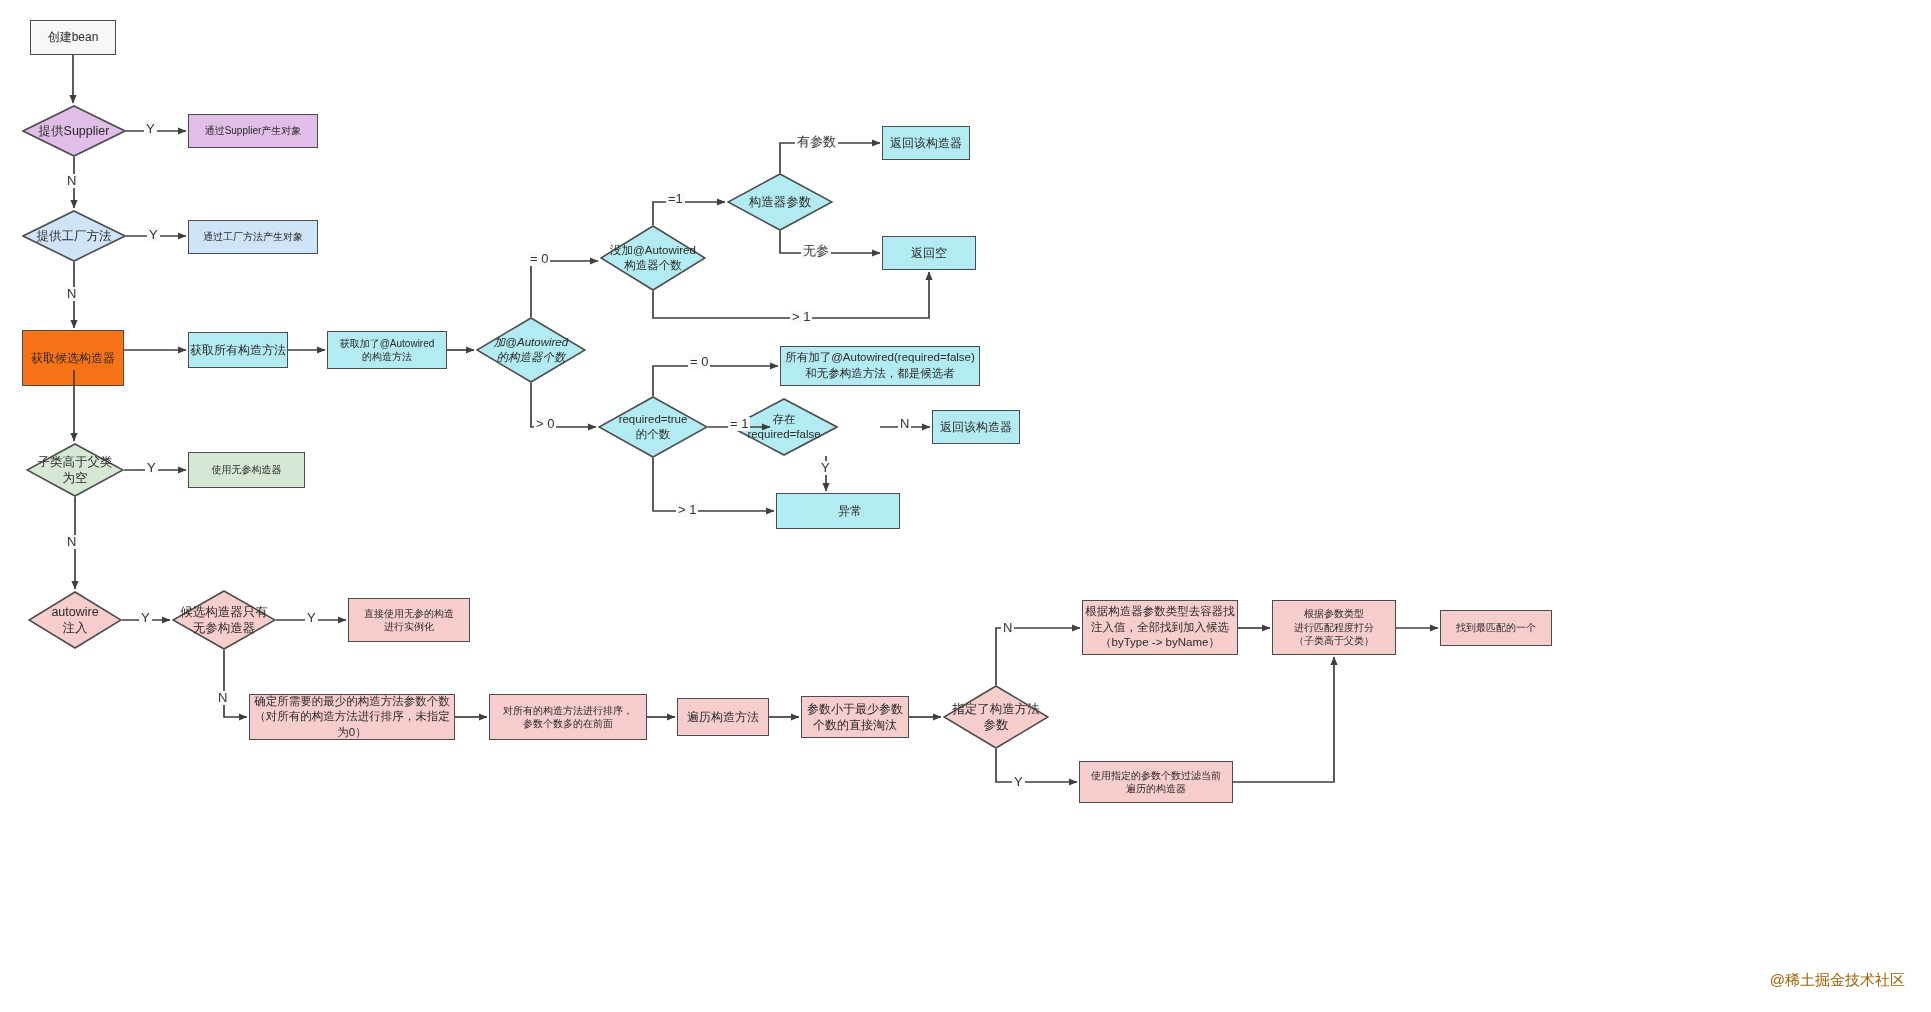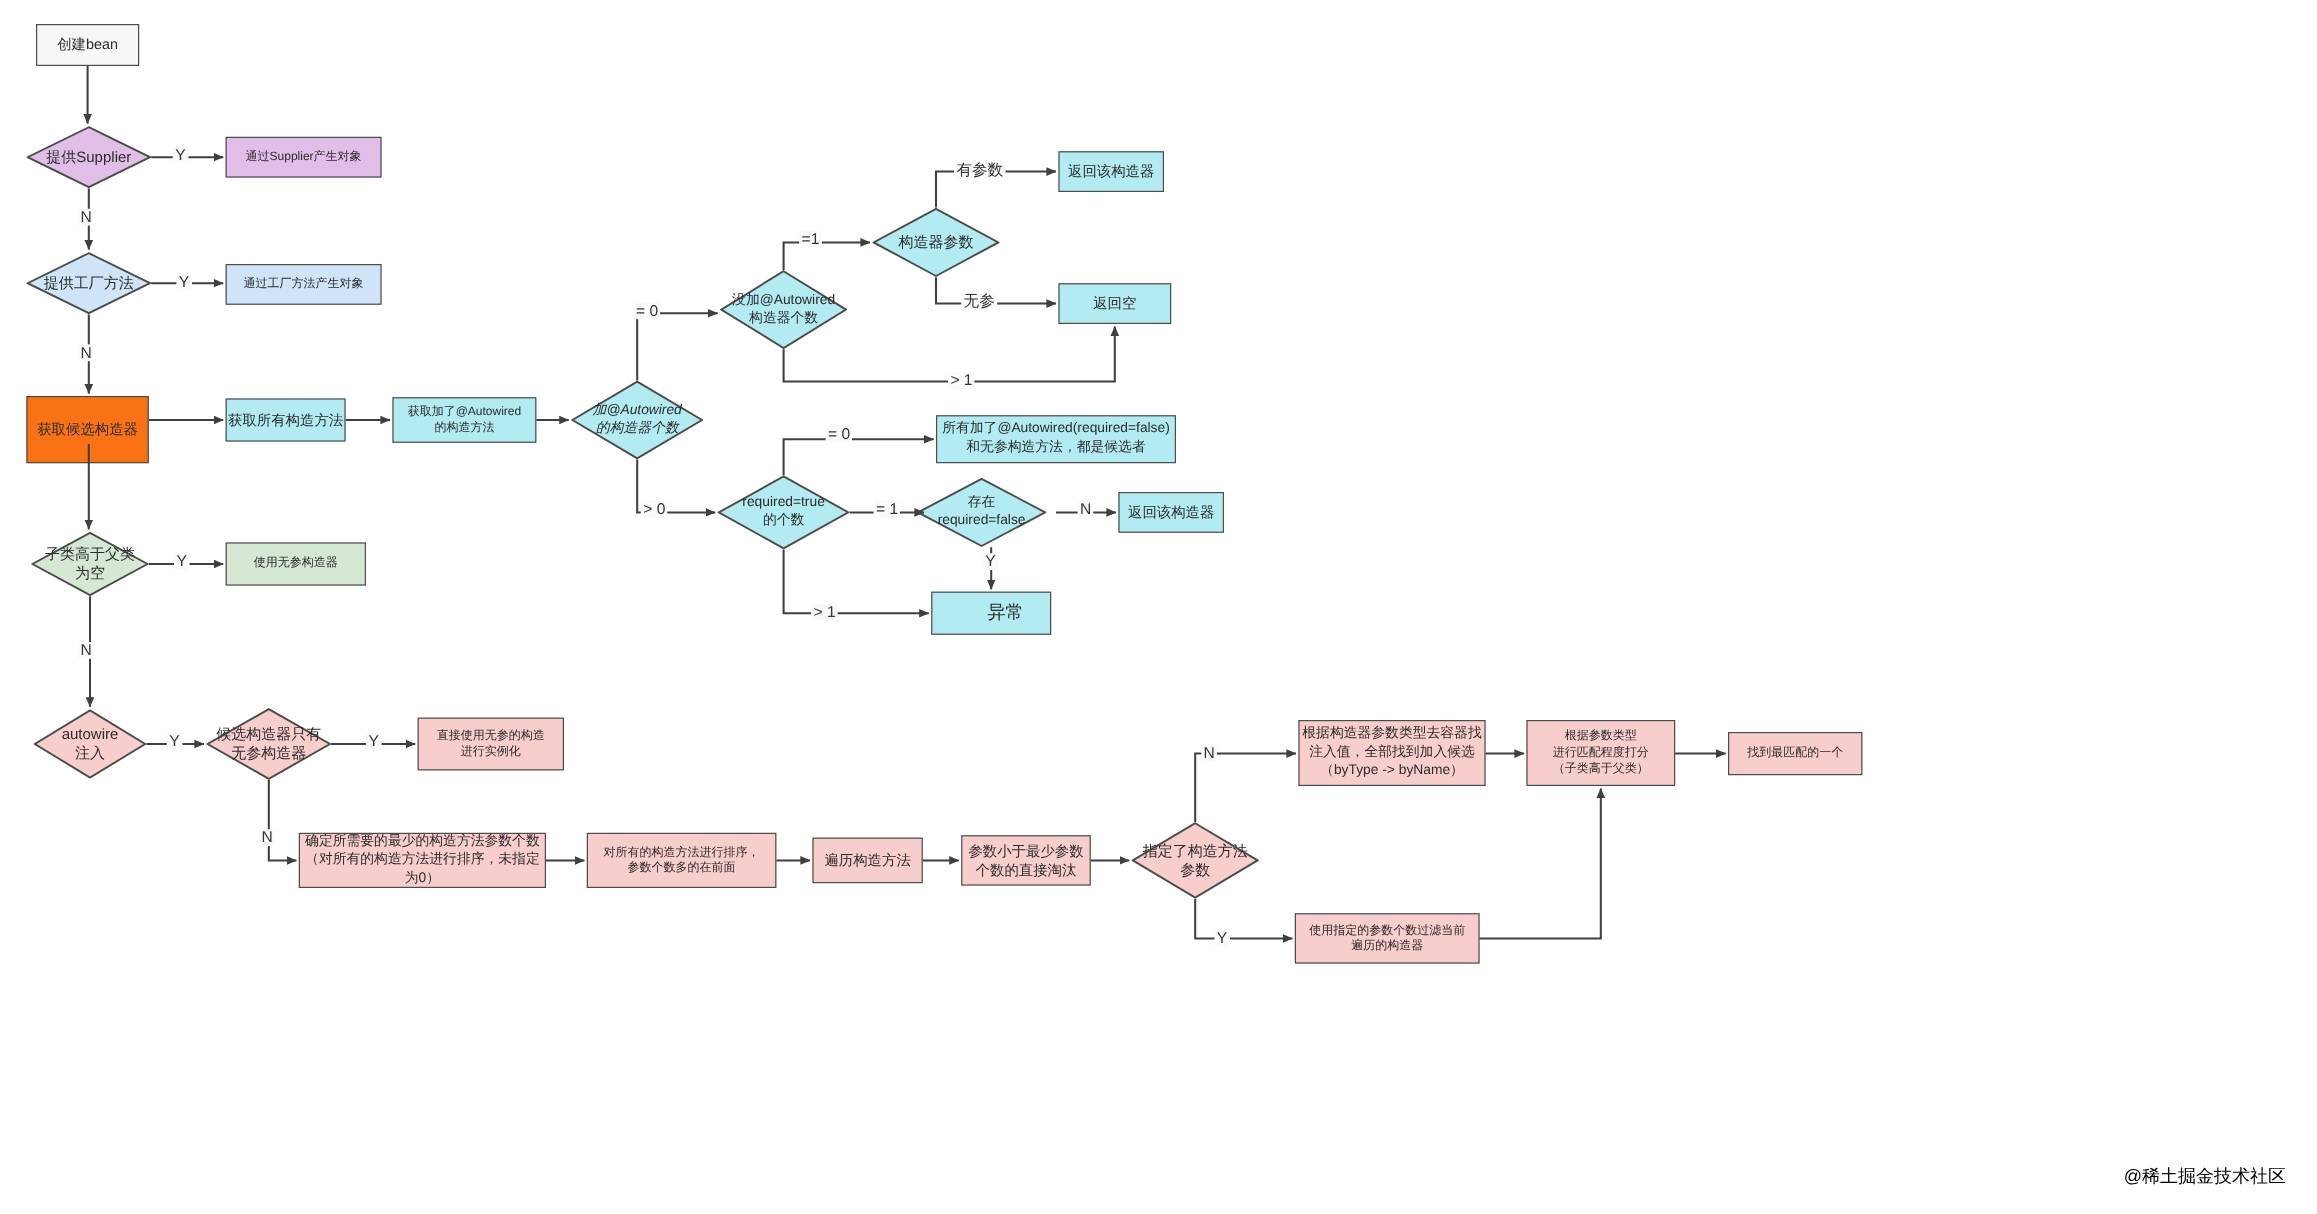--- a/index.html
+++ b/index.html
@@ -5,21 +5,21 @@
   html,body{margin:0;padding:0;background:#fff;}
   body{font-family:"Liberation Sans","DejaVu Sans",sans-serif;}
   #canvas{position:relative;width:1931px;height:1012px;background:#ffffff;overflow:hidden;}
   .node{position:absolute;box-sizing:border-box;display:flex;align-items:center;justify-content:center;text-align:center;color:#2b2b2b;font-size:10px;line-height:1.35;white-space:pre-line;}
   .rect{border:1.6px solid #4c4c4c;}
   .diamond-wrap{position:absolute;display:flex;align-items:center;}
   .diamond-shape{position:absolute;inset:0;}
   .diamond-label{position:relative;z-index:2;text-align:center;font-size:13px;line-height:1.3;color:#2b2b2b;white-space:pre-line;pointer-events:none;}
   .edgelabel{position:absolute;background:#fafafa;color:#333;font-size:13px;padding:0 2px;line-height:1.1;z-index:6;white-space:nowrap;}
   svg.wires{position:absolute;left:0;top:0;width:1931px;height:1012px;overflow:visible;z-index:1;}
-  .watermark{position:absolute;right:26px;bottom:22px;font-size:15px;color:#000000;z-index:8;}
+  .watermark{position:absolute;right:26px;bottom:22px;font-size:15px;color:#a16207;z-index:8;}
 </style>
 </head>
 <body>
 
 <div id="canvas">
   <svg class="wires" xmlns="http://www.w3.org/2000/svg">
     <defs>
       <marker id="ah" markerWidth="9" markerHeight="9" refX="8" refY="4.2" orient="auto" markerUnits="userSpaceOnUse">
         <path d="M0,0.6 L8.4,4.2 L0,7.8 z" fill="#3f3f3f"></path>
       </marker>
@@ -140,29 +140,29 @@
       <div class="node rect" style="left: 882px; top: 236px; width: 94px; height: 34px; background: rgb(178, 235, 242); border-color: rgb(76, 76, 76); font-size: 12px;">返回空</div>
       <div class="node rect" style="left: 780px; top: 346px; width: 200px; height: 40px; background: rgb(178, 235, 242); border-color: rgb(76, 76, 76); font-size: 11.5px;">所有加了@Autowired(required=false)
 和无参构造方法，都是候选者</div>
       <div class="diamond-wrap" style="left: 598px; top: 396px; width: 110px; height: 62px;">
         <svg class="diamond-shape" viewBox="0 0 110 62" preserveAspectRatio="none">
           <polygon points="55,1 109,31 55,61 1,31" fill="#b2ebf2" stroke="#4c4c4c" stroke-width="1.6" vector-effect="non-scaling-stroke"></polygon>
         </svg>
         <div class="diamond-label" style="font-size: 11.5px; width: 144px;">required=true
 的个数</div>
       </div>
-      <div class="diamond-wrap" style="left: 764px; top: 398px; width: 108px; height: 58px;">
+      <div class="diamond-wrap" style="left: 730px; top: 398px; width: 108px; height: 58px;">
         <svg class="diamond-shape" viewBox="0 0 108 58" preserveAspectRatio="none">
           <polygon points="54,1 107,29 54,57 1,29" fill="#b2ebf2" stroke="#4c4c4c" stroke-width="1.6" vector-effect="non-scaling-stroke"></polygon>
         </svg>
         <div class="diamond-label" style="font-size: 11.5px; width: 142px;">存在
 required=false</div>
       </div>
       <div class="node rect" style="left: 932px; top: 410px; width: 88px; height: 34px; background: rgb(178, 235, 242); border-color: rgb(76, 76, 76); font-size: 12px;">返回该构造器</div>
-      <div class="node rect" style="left: 776px; top: 493px; width: 100px; height: 36px; background: rgb(178, 235, 242); border-color: rgb(76, 76, 76); font-size: 15px; padding-left: 24px;">异常</div>
+      <div class="node rect" style="left: 776px; top: 493px; width: 124px; height: 36px; background: rgb(178, 235, 242); border-color: rgb(76, 76, 76); font-size: 12px; padding-left: 24px;">异常</div>
       <div class="diamond-wrap" style="left: 26px; top: 443px; width: 98px; height: 54px;">
         <svg class="diamond-shape" viewBox="0 0 98 54" preserveAspectRatio="none">
           <polygon points="49,1 97,27 49,53 1,27" fill="#d5e8d4" stroke="#4c4c4c" stroke-width="1.6" vector-effect="non-scaling-stroke"></polygon>
         </svg>
         <div class="diamond-label" style="font-size: 12.5px; width: 132px;">子类高于父类
 为空</div>
       </div>
       <div class="node rect" style="left: 188px; top: 452px; width: 117px; height: 36px; background: rgb(213, 232, 212); border-color: rgb(76, 76, 76);">使用无参构造器</div>
       <div class="diamond-wrap" style="left: 28px; top: 591px; width: 94px; height: 58px;">
         <svg class="diamond-shape" viewBox="0 0 94 58" preserveAspectRatio="none">

